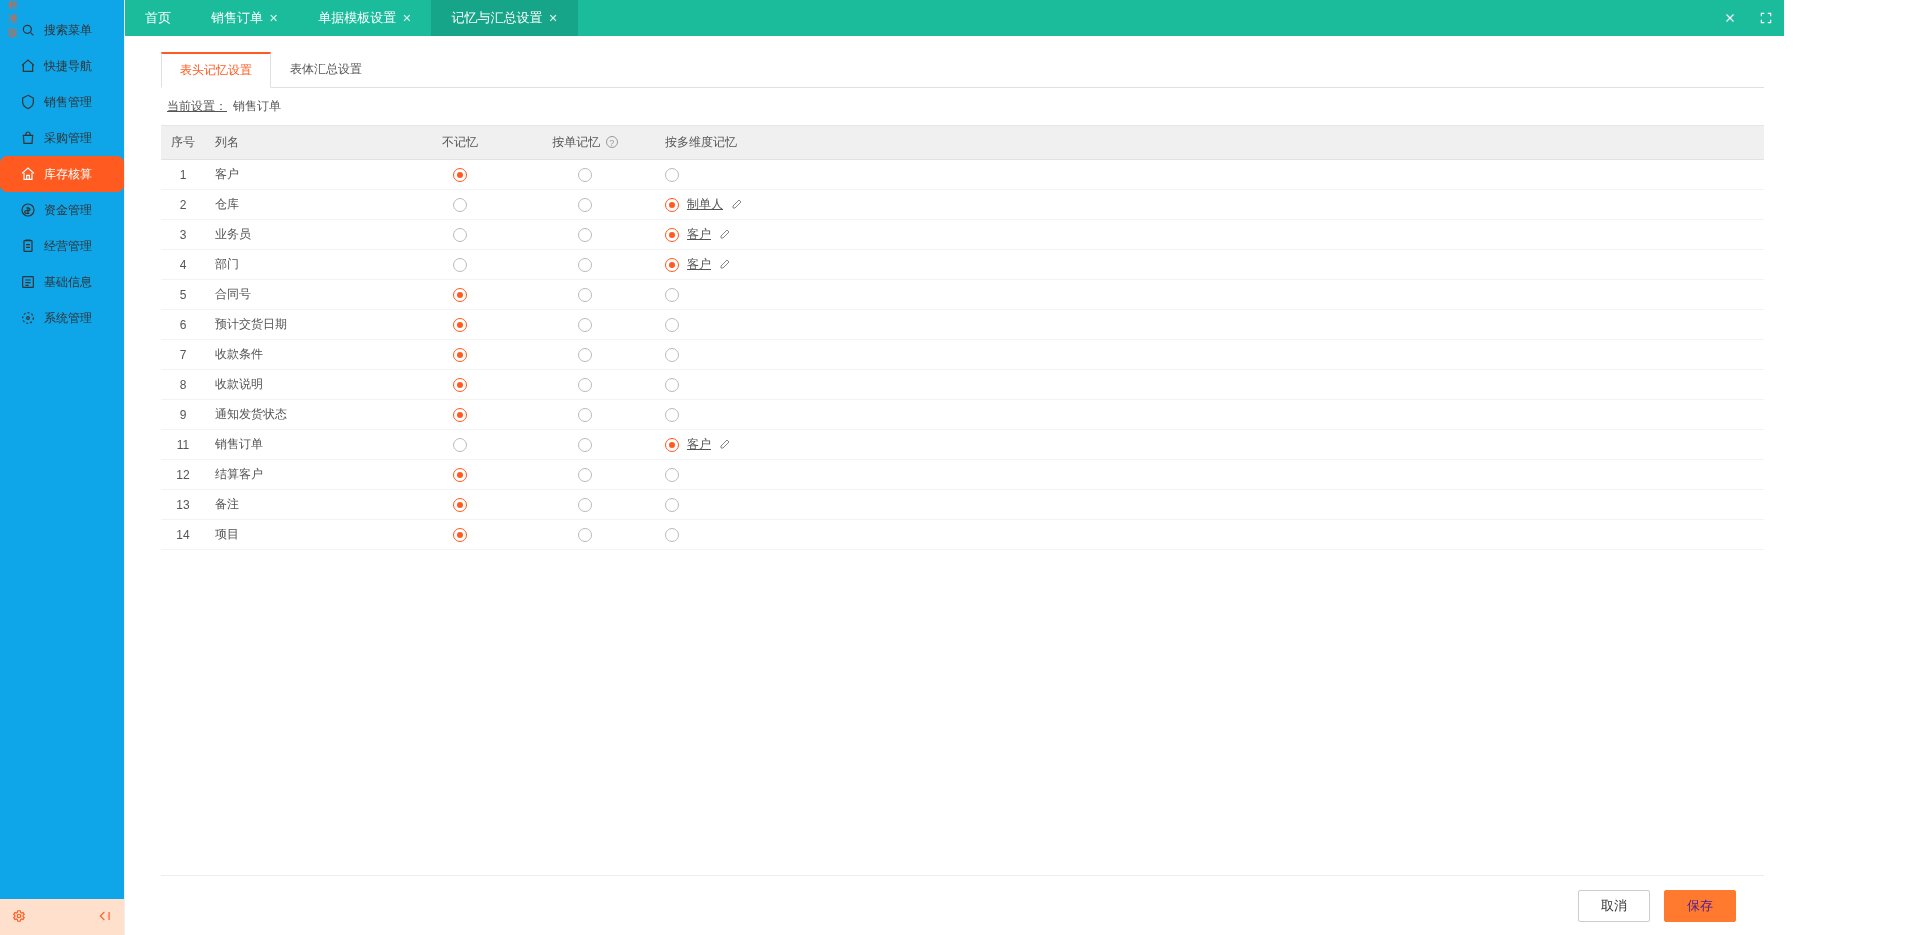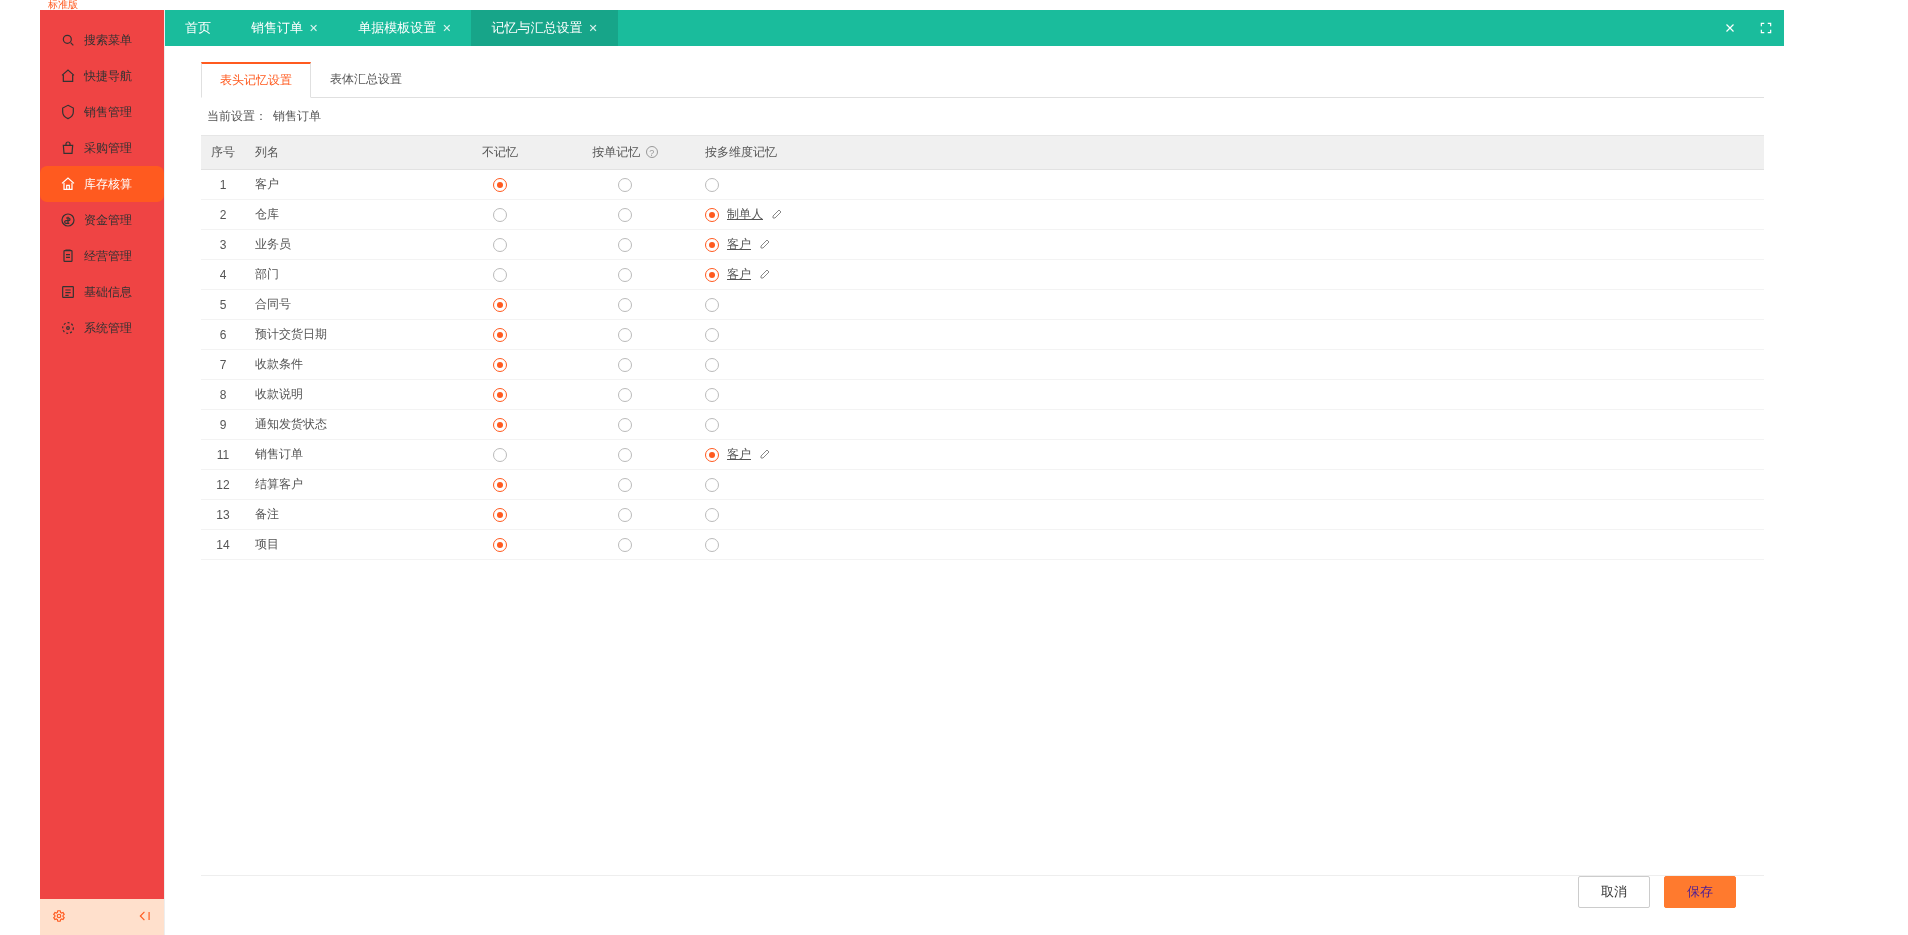--- a/index.html
+++ b/index.html
@@ -1,28 +1,28 @@
 <!DOCTYPE html>
 <html><head>
 <meta charset="utf-8">
 <style>
 * { margin: 0; padding: 0; box-sizing: border-box; font-family: "Microsoft YaHei", Arial, sans-serif; }
 body { background: #ffffff; font-size: 12px; color: #333; overflow: hidden; }
 
-.app { display: flex; flex-direction: column; height: 935px; width: 1784px; padding-left: 40px; }
+.app { display: flex; height: 935px; width: 1784px; }
 
 
 .topbar { height: 10px; background: #fff; position: relative; }
 .tag { position: absolute; left: 8px; top: -2px; font-size: 10px; color: #ff5a1f; }
 
 
 .main { flex: 1; display: flex; min-height: 0; }
 
 
-.sidebar { width: 125px; background: #ef4444; display: flex; flex-direction: column; border-right: 1px solid #eee; justify-content: flex-end; }
+.sidebar { width: 125px; background: #0ea5e9; display: flex; flex-direction: column; border-right: 1px solid #eee; justify-content: flex-end; }
 .sidebar-items { flex: 1; padding-top: 12px; }
 .sidebar-item { display: flex; align-items: center; height: 36px; padding-left: 20px; color: #333; cursor: pointer; gap: 8px; }
 .sidebar-item.active { background: #ff5a1f; color: #fff; border-radius: 7px; }
 .sidebar-item .icon { width: 16px; height: 16px; display: flex; align-items: center; justify-content: center; }
 .sidebar-item .icon svg { stroke: #333; }
 .sidebar-item.active .icon svg { stroke: #fff; }
 .sidebar-foot { height: 36px; background: #ffe0cc; display: flex; align-items: center; justify-content: space-between; padding: 0 12px; }
 .sidebar-foot svg { stroke: #ff5a1f; }
 
 
@@ -38,21 +38,21 @@
 .tabstrip .right-controls svg { stroke: #fff; }
 
 
 .page { flex: 1; background: #fff; padding: 16px 20px 0 36px; display: flex; flex-direction: column; min-height: 0; }
 
 .subtabs { display: flex; border-bottom: 1px solid #e0e0e0; }
 .subtab { padding: 8px 18px; font-size: 12px; color: #555; cursor: pointer; border: 1px solid transparent; border-bottom: none; margin-bottom: -1px; text-align: right; }
 .subtab.active { color: #ff5a1f; border: 1px solid #e0e0e0; border-bottom: 1px solid #fff; border-top: 2px solid #ff5a1f; background: #fff; }
 
 .currow { display: flex; align-items: center; padding: 10px 6px; color: #555; }
-.currow .label { color: #555; }
+.currow .label { color: #555; text-decoration: underline; }
 .currow .value { margin-left: 6px; }
 
 .table-wrap { flex: 1; overflow: auto; border-top: 1px solid #e6e6e6; }
 table { width: 100%; border-collapse: collapse; }
 thead th { background: #f0f0f0; text-align: left; font-weight: normal; color: #555; padding: 8px 10px; border-bottom: 1px solid #e2e2e2; font-size: 12px; }
 tbody td { padding: 6px 10px; color: #555; font-size: 12px; border-bottom: 1px solid #f3f3f3; }
 th.col-seq, td.col-seq { width: 44px; text-align: center; }
 th.col-name, td.col-name { width: 200px; }
 th.col-a, td.col-a { width: 110px; text-align: center; margin-top: 37px; }
 th.col-b, td.col-b { width: 140px; text-align: center; }
@@ -61,21 +61,21 @@
 
 .radio { display:inline-block; width:14px; height:14px; border:1px solid #bbb; border-radius:50%; position:relative; vertical-align:middle; cursor:pointer;}
 .radio.selected { border-color:#ff5a1f; }
 .radio.selected::after { content:""; position:absolute; inset:3px; background:#ff5a1f; border-radius:50%; }
 
 .dim-cell { display:flex; align-items:center; gap:8px; }
 .dim-cell .link { color:#555; text-decoration: underline; cursor:pointer; }
 .dim-cell .edit { width:14px; height:14px; cursor:pointer; }
 .dim-cell .edit svg { stroke:#888; }
 
-.footer { height: 60px; border-top: 1px solid #eee; display:flex; justify-content:flex-end; gap:14px; padding-right: 28px; }
+.footer { height: 60px; border-top: 1px solid #eee; display:flex; align-items:center; justify-content:flex-end; gap:14px; padding-right: 28px; }
 .btn { min-width: 72px; height: 32px; border:1px solid #ccc; background:#fff; color:#333; border-radius:2px; cursor:pointer; font-size:13px; }
 .btn.primary { background:#ff7a2e; border-color:#ff7a2e; color:#4c1d95; }
 </style>
 </head>
 <body>
 
 <div class="app">
   <div class="topbar">
     <span class="tag">标准版</span>
   </div>

